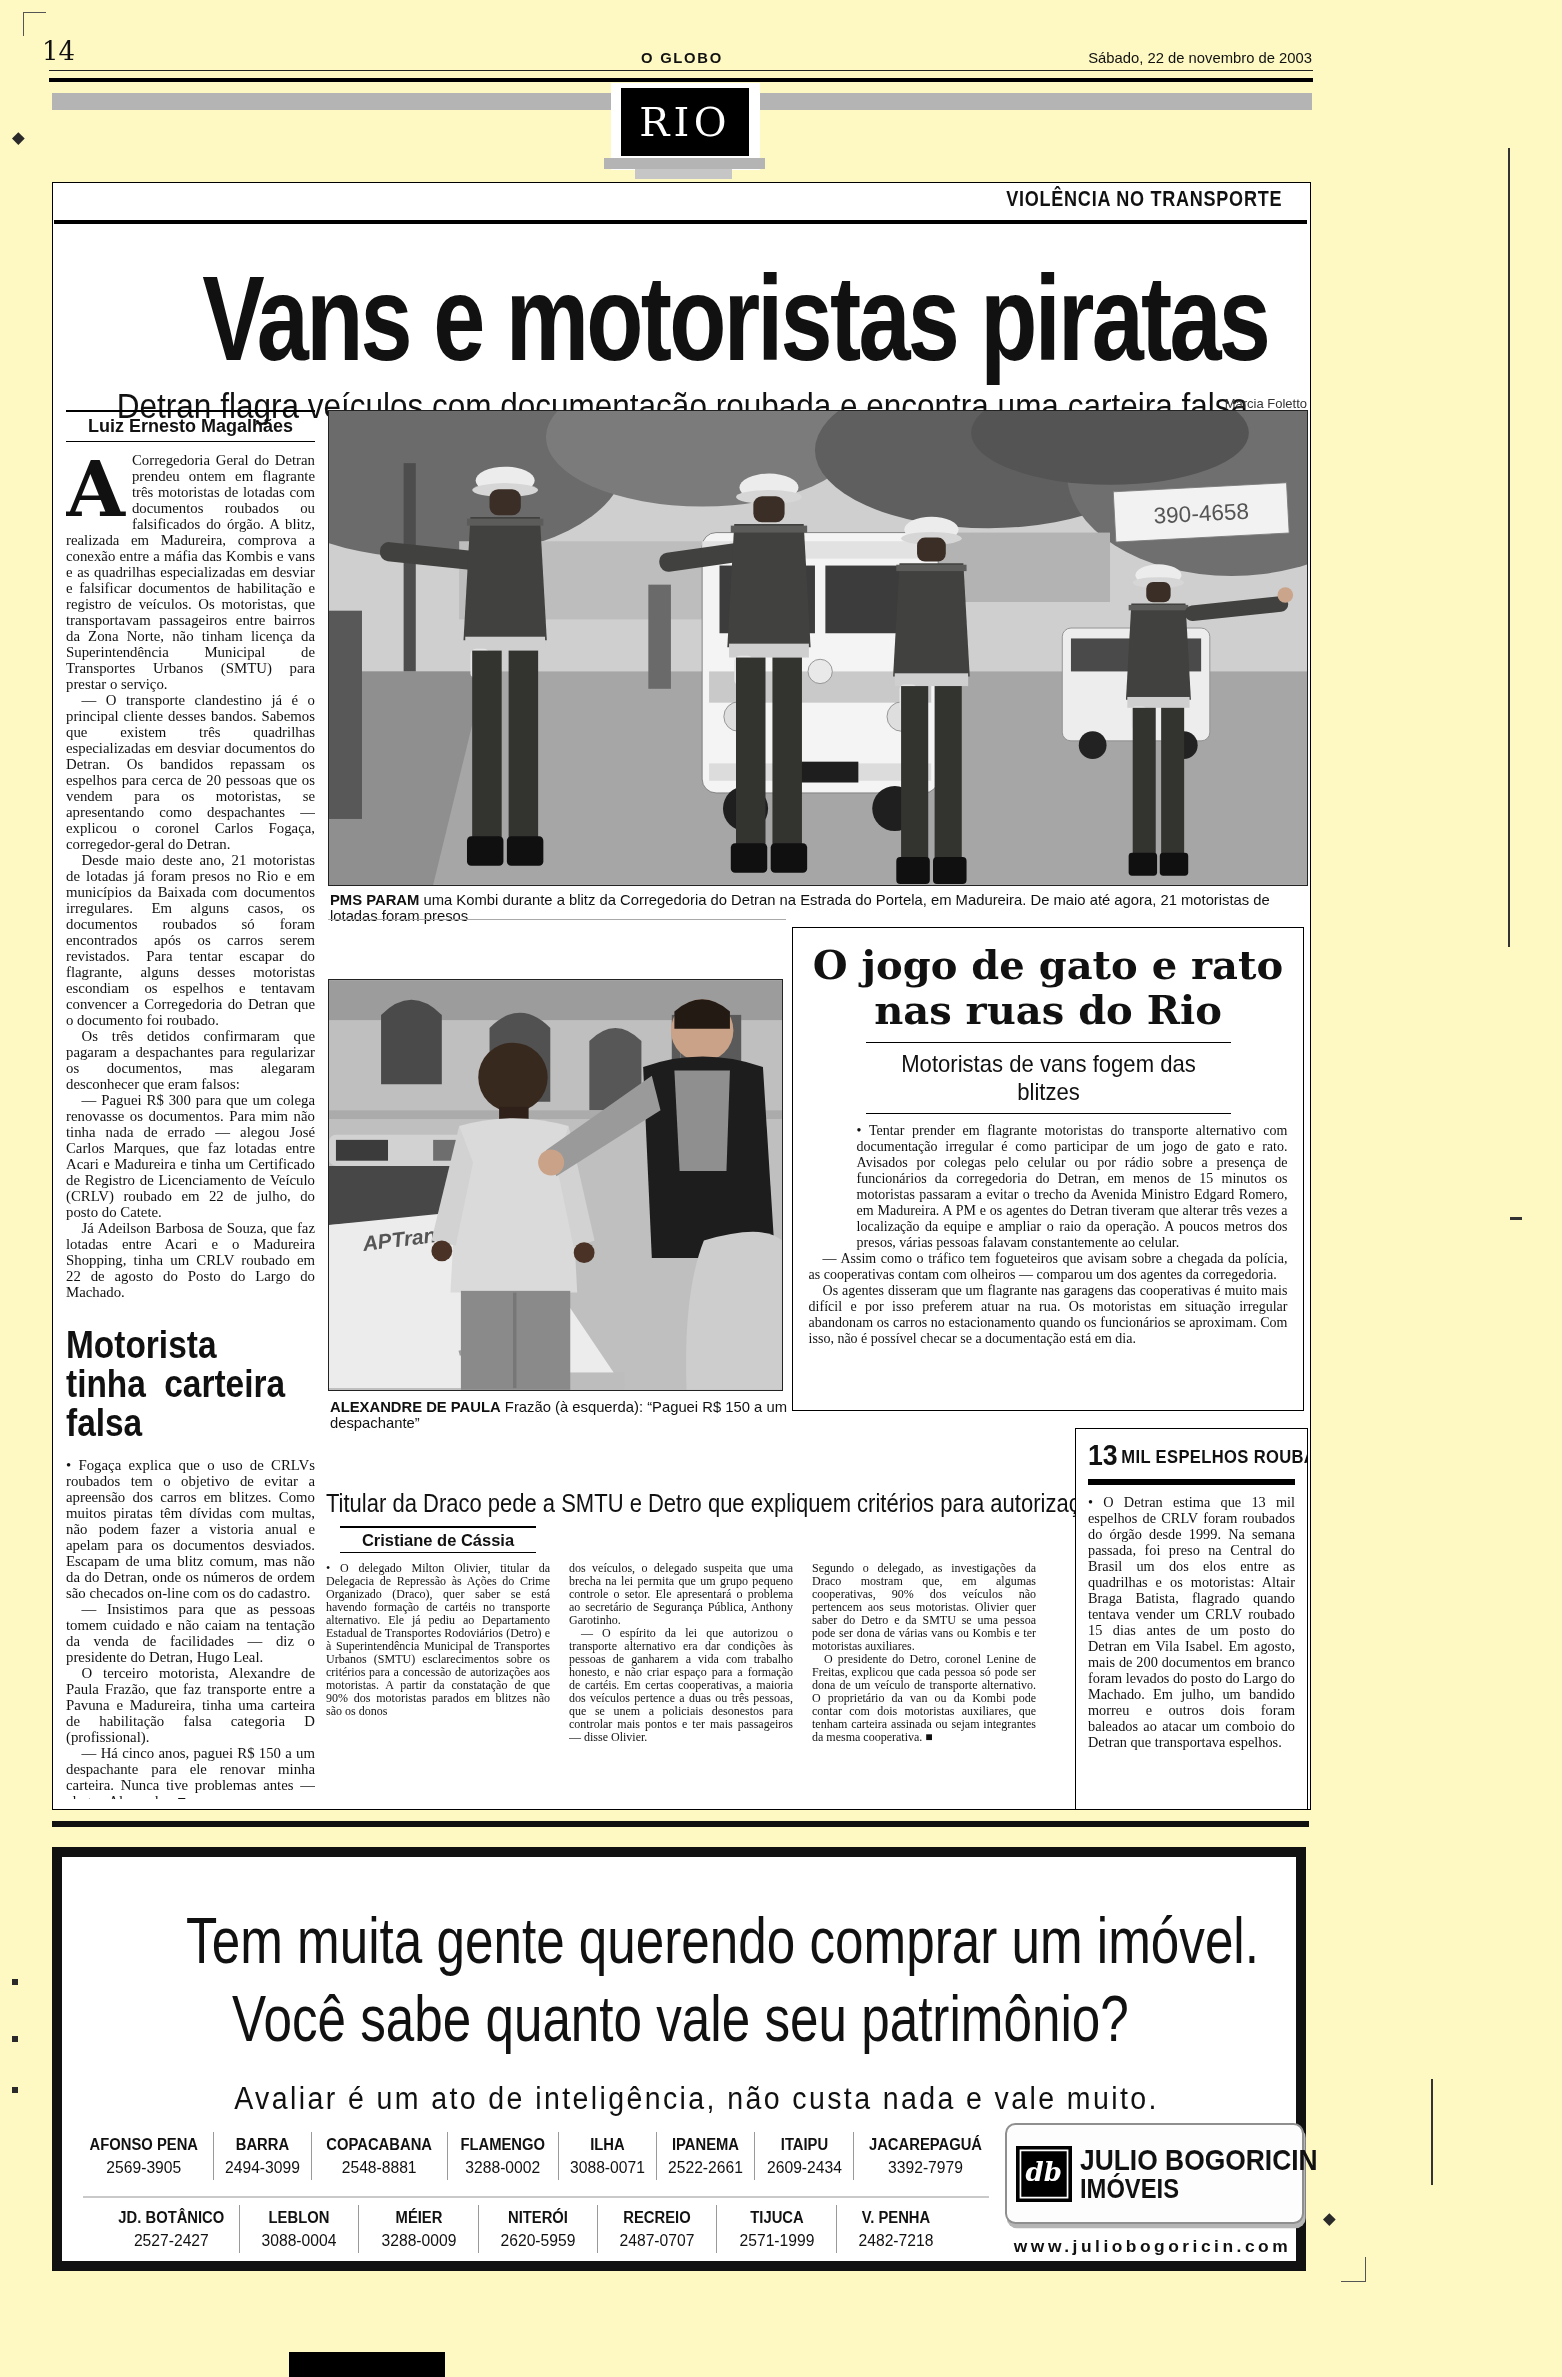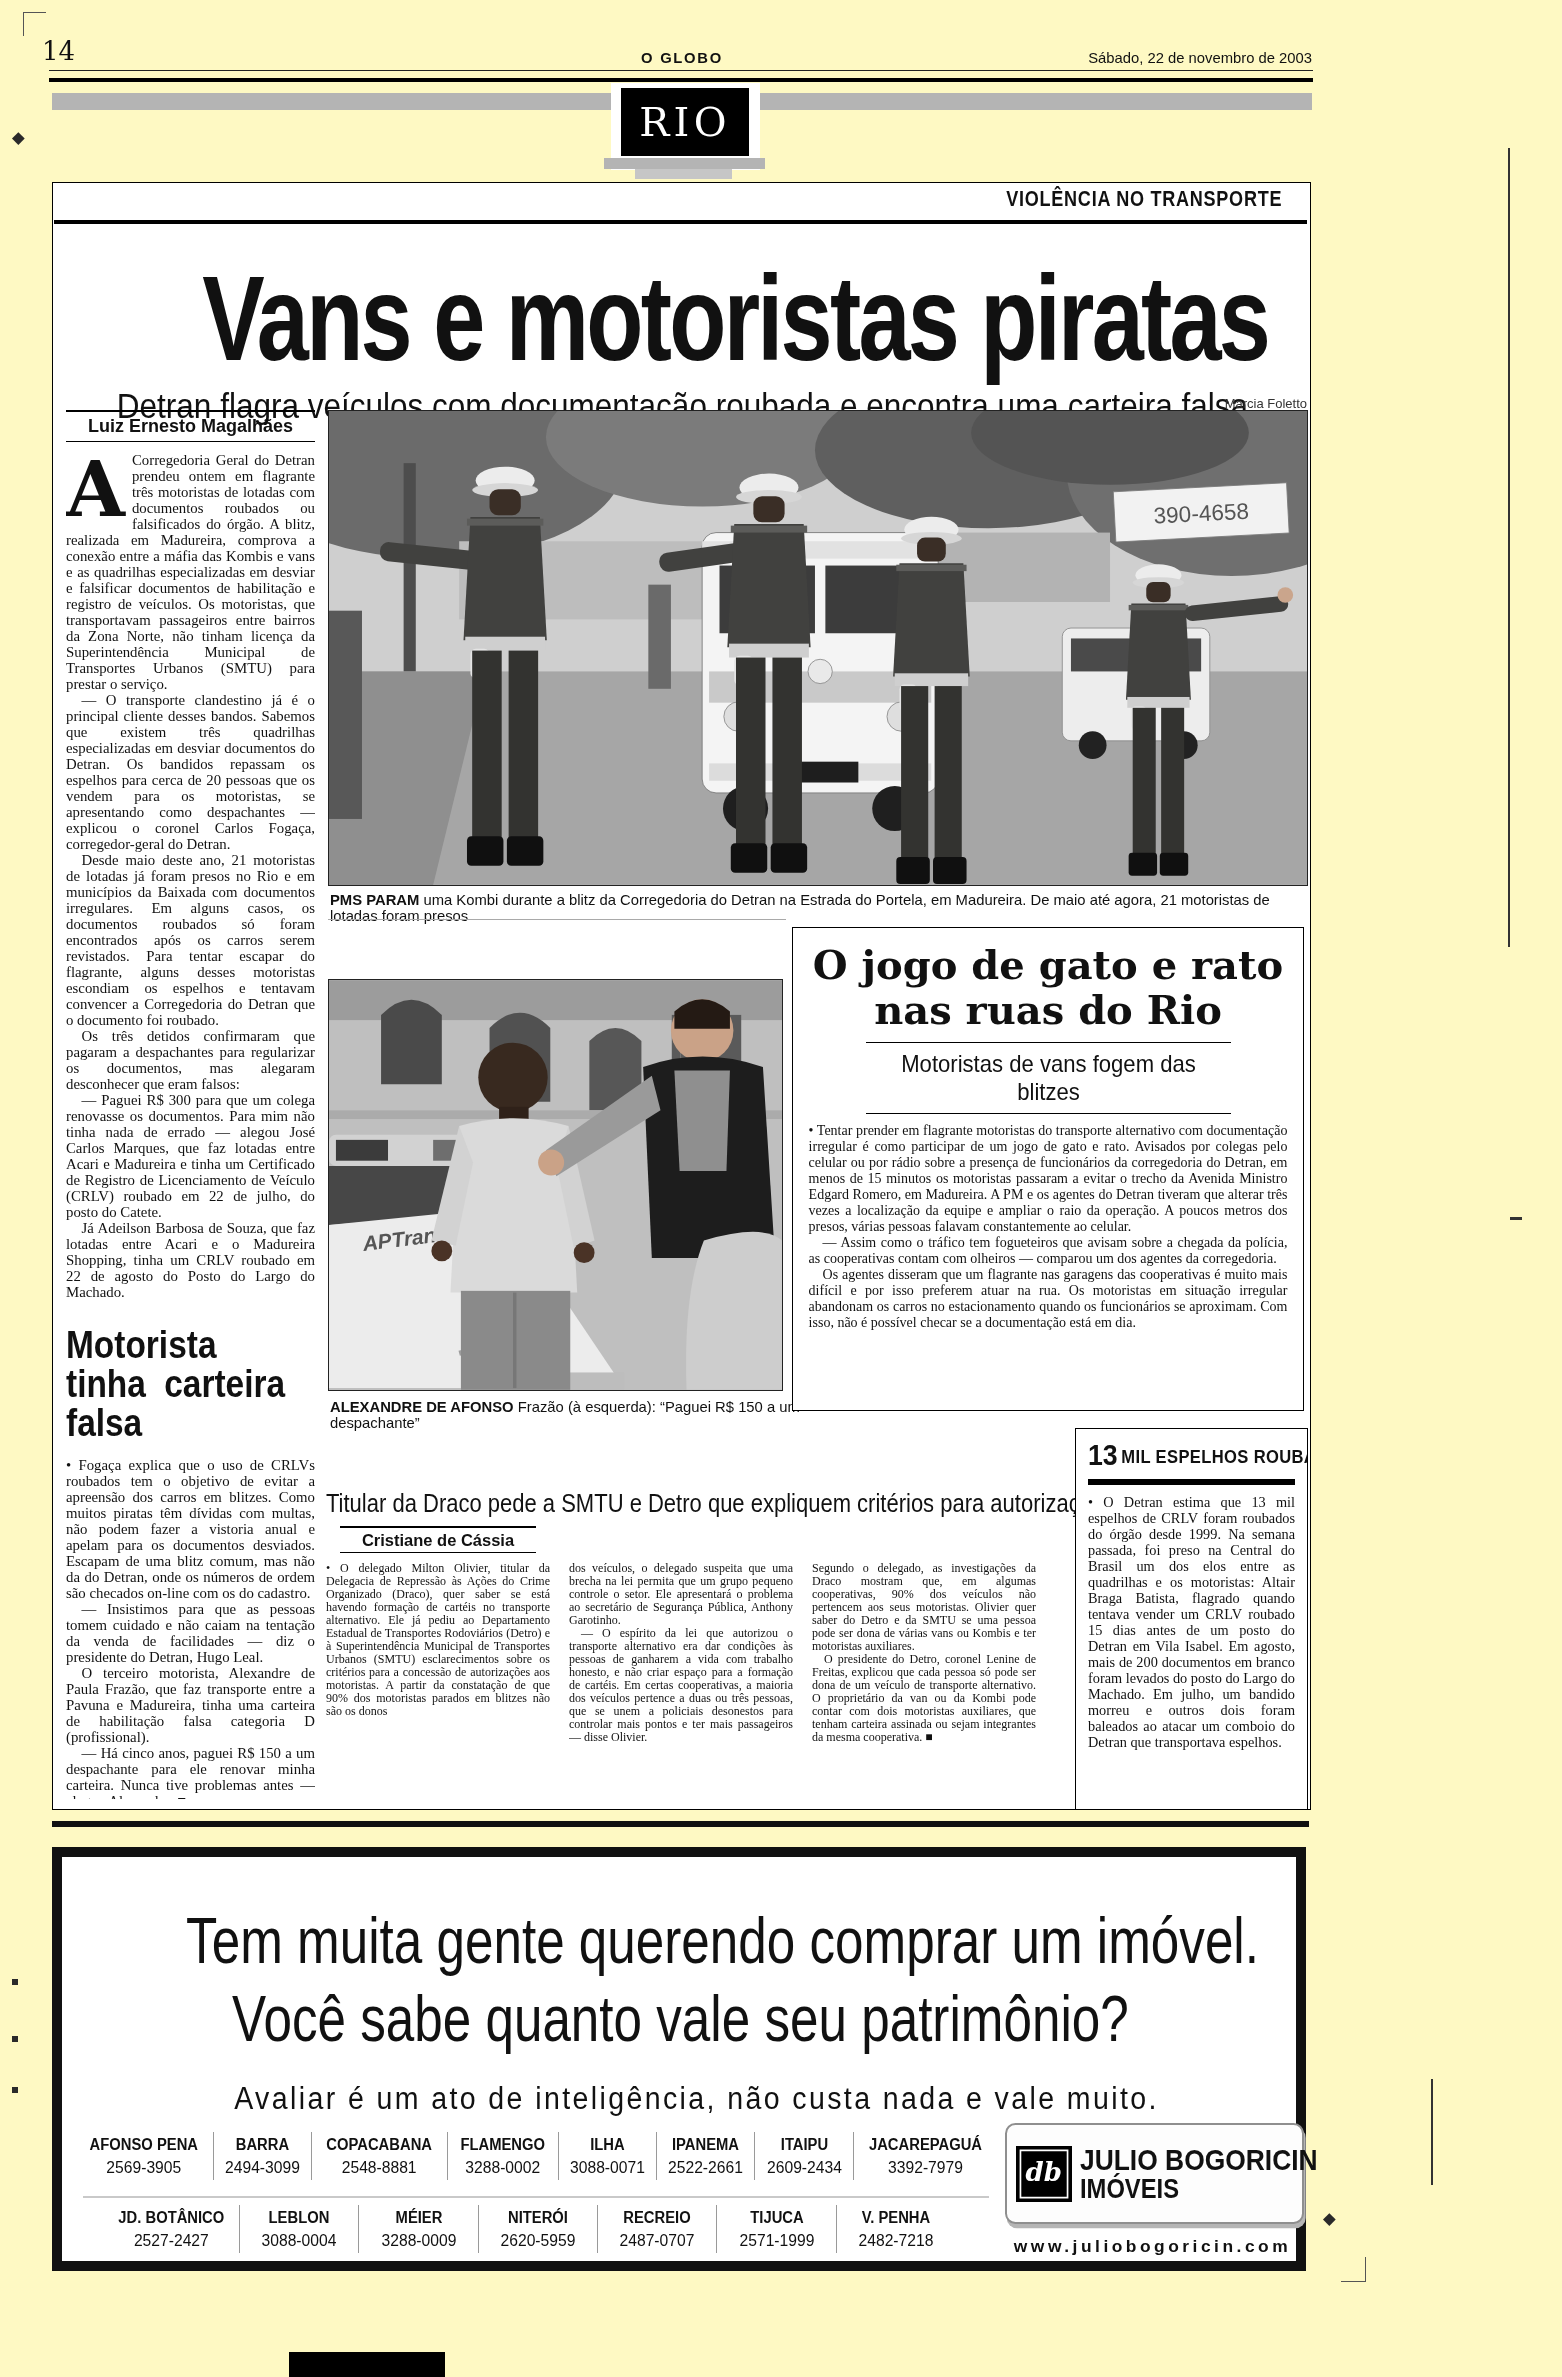--- a/index.html
+++ b/index.html
@@ -54,21 +54,21 @@
   .photo2{left:328px;top:979px;width:453px;height:410px;border:0.9px solid #222;background:#bfbfbf;}
   .cap2{left:330px;top:1399px;width:486px;}
 
   
   .jogo{left:792px;top:927px;width:510px;height:482px;border:1.7px solid #000;background:#fff;overflow:hidden;}
   .jogo-title{margin-top:14px;text-align:center;font:700 40px/45px "DejaVu Serif",serif;}
   .jogo-subwrap{width:365px;margin:10.4px auto 8.7px;border-top:1.7px solid #000;border-bottom:1.7px solid #000;
                 padding:7px 0;text-align:center;font:400 24px "Liberation Sans",sans-serif;}
   .jogo-body{margin:8.7px 15.6px 0;font:400 14px/16px "Liberation Serif",serif;text-align:justify;}
   .jogo-body p{margin:0;text-indent:14px;}
-  .jogo-body p.ni{text-indent:0;}
+  .jogo-body p.ni{text-indent:0;margin-left:48px;}
 
   
   .dg-head{left:326px;top:1424px;width:755px;font:700 49px/50px "Liberation Sans",sans-serif;white-space:nowrap;}
   .dg-head .condL{transform:scaleX(.76);}
   .dg-sub{left:326px;top:1489px;width:755px;font:400 25px "Liberation Sans",sans-serif;white-space:nowrap;}
   .dg-sub .condL{transform:scaleX(.88);}
   .byline2{left:340px;top:1526px;width:196px;border-top:2.6px solid #000;border-bottom:0.9px solid #000;
            padding:2.6px 0;text-align:center;font:700 16.5px "Liberation Sans",sans-serif;}
   .dcol{top:1562px;width:224px;height:244px;overflow:hidden;font:400 12px/13px "Liberation Serif",serif;text-align:justify;}
   .dcol p{margin:0;text-indent:12px;}
@@ -301,21 +301,21 @@
         <path d="M398,36 Q430,8 462,36 L462,56 L398,56 Z" fill="#241a14"></path>
         <path d="M362,100 Q430,76 500,100 L514,320 L372,320 Z" fill="#1d1d1d"></path>
         <path d="M398,104 L462,104 L458,220 L404,220 Z" fill="#8f8f8f"></path>
         <path d="M372,110 L250,196 L262,226 L382,150 Z" fill="#9a9a9a"></path>
         <circle cx="256" cy="210" r="15" fill="#caa287"></circle>
       </g>
 
       <path d="M432,300 Q500,280 522,300 L522,472 L412,472 Q408,360 432,300 Z" fill="#cdcdcd"></path>
     </svg>
   </div>
-  <div class="abs caption cap2"><b>ALEXANDRE DE AFONSO</b><span> Frazão (à esquerda): “Paguei R$ 150 a um despachante”</span></div>
+  <div class="abs caption cap2"><b>ALEXANDRE DE PAULA</b><span> Frazão (à esquerda): “Paguei R$ 150 a um despachante”</span></div>
 
   <div class="abs jogo">
     <div class="jogo-title">
       <div>O jogo de gato e rato</div>
       <div>nas ruas do Rio</div>
     </div>
     <div class="jogo-subwrap"><span class="cond" style="transform:scaleX(.92);">Motoristas de vans fogem das blitzes</span></div>
     <div class="jogo-body">
       <p class="ni">• Tentar prender em flagrante motoristas do transporte alternativo com documentação irregular é como participar de um jogo de gato e rato. Avisados por colegas pelo celular ou por rádio sobre a presença de funcionários da corregedoria do Detran, em menos de 15 minutos os motoristas passaram a evitar o trecho da Avenida Ministro Edgard Romero, em Madureira. A PM e os agentes do Detran tiveram que alterar três vezes a localização da equipe e ampliar o raio da operação. A poucos metros dos presos, várias pessoas falavam constantemente ao celular.</p>
       <p>— Assim como o tráfico tem fogueteiros que avisam sobre a chegada da polícia, as cooperativas contam com olheiros — comparou um dos agentes da corregedoria.</p>

